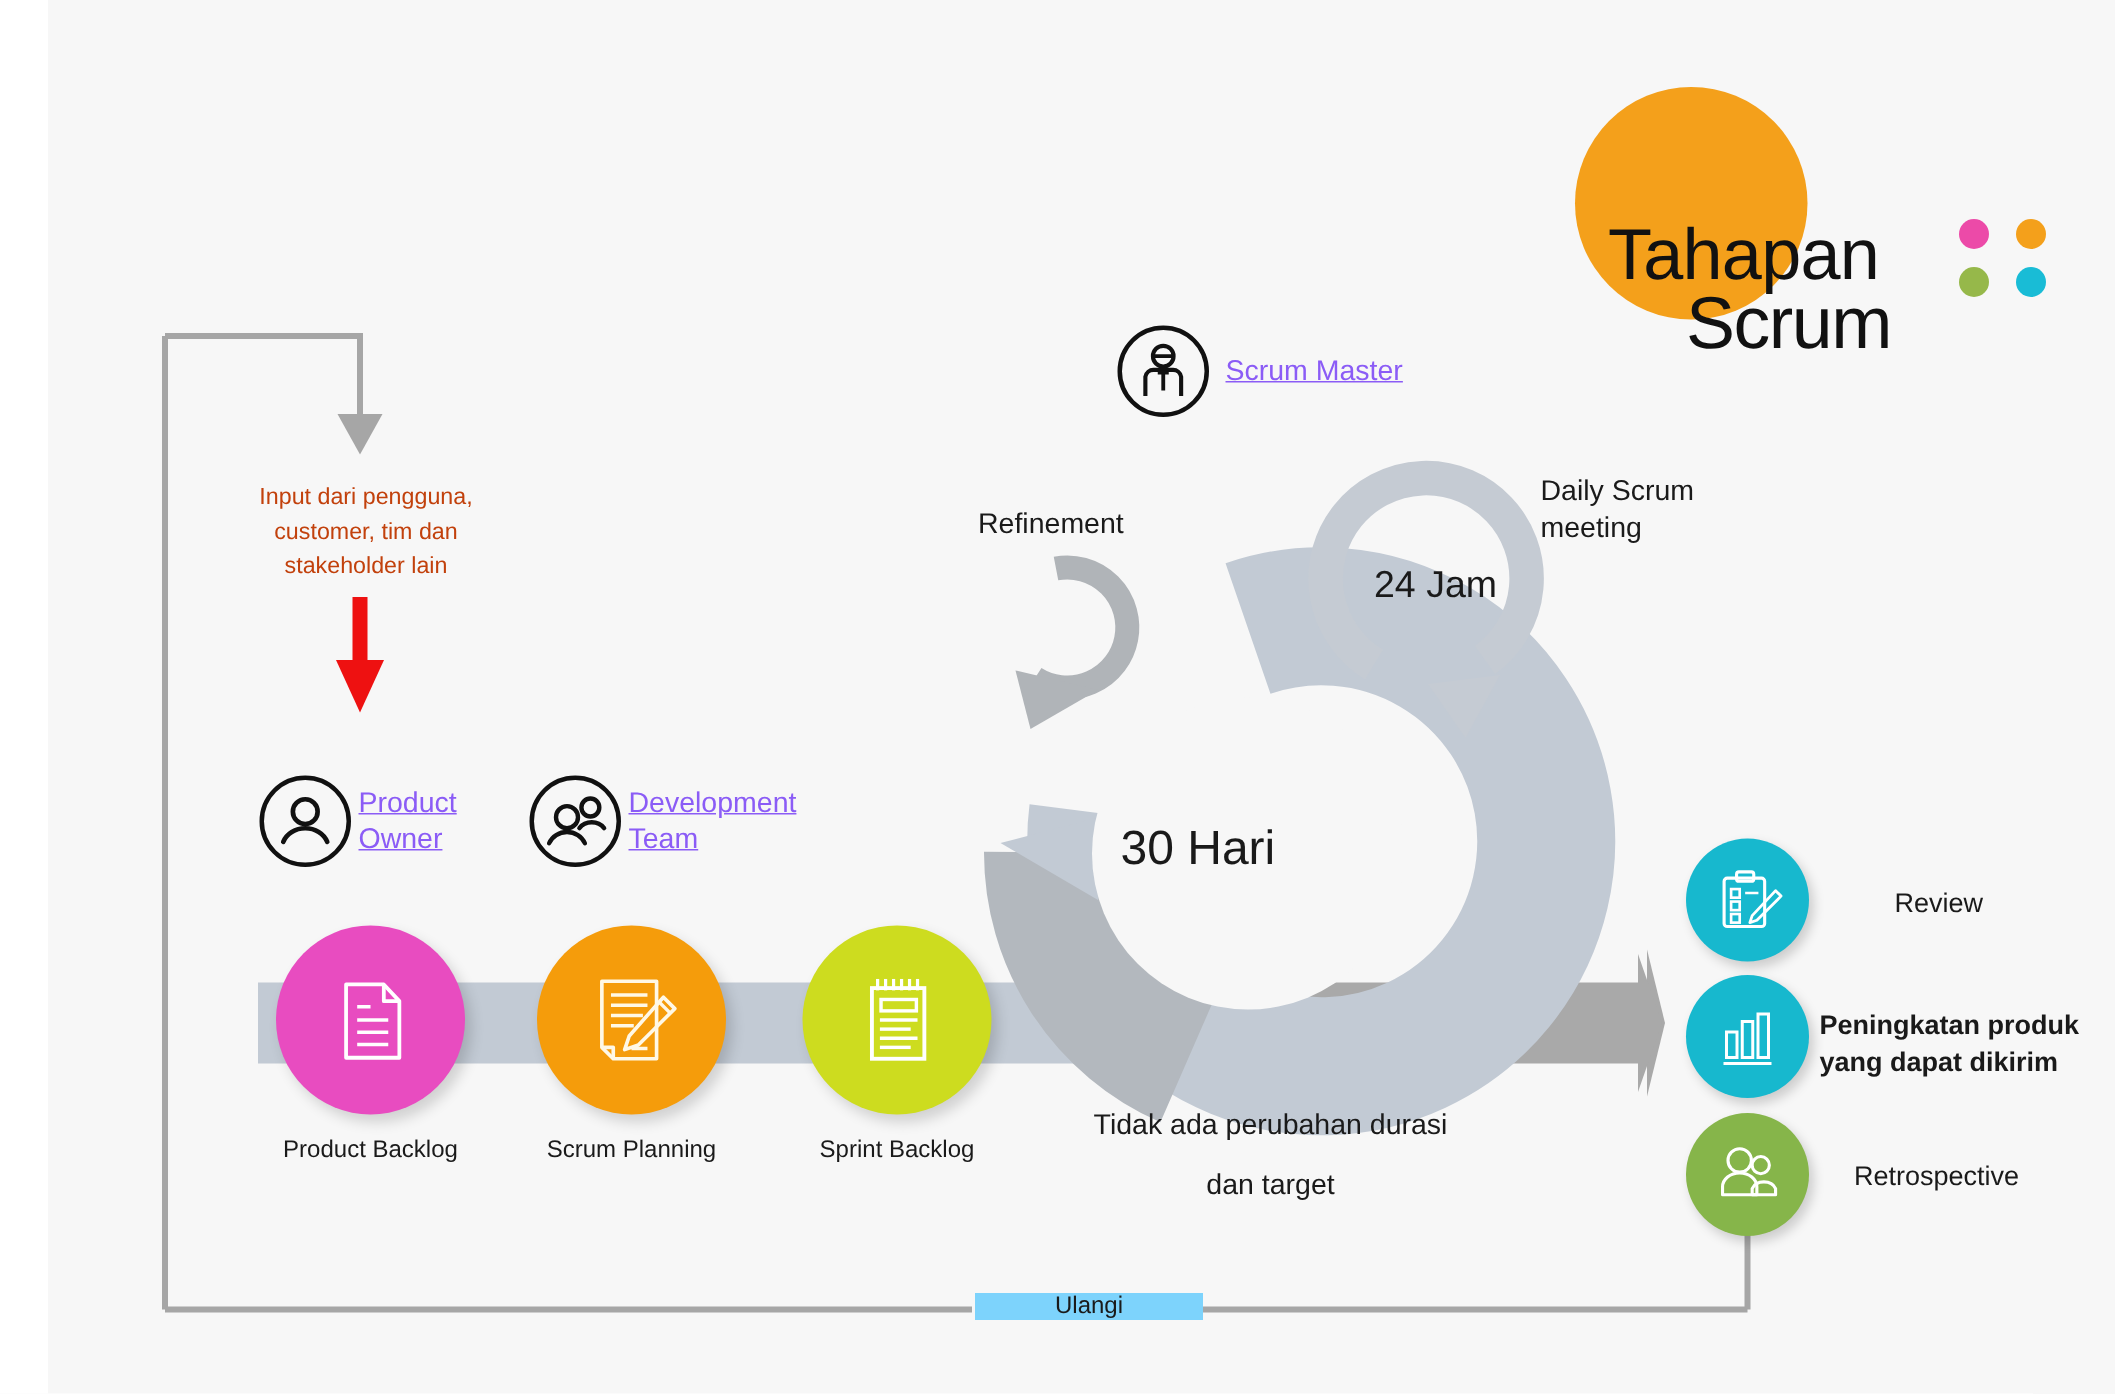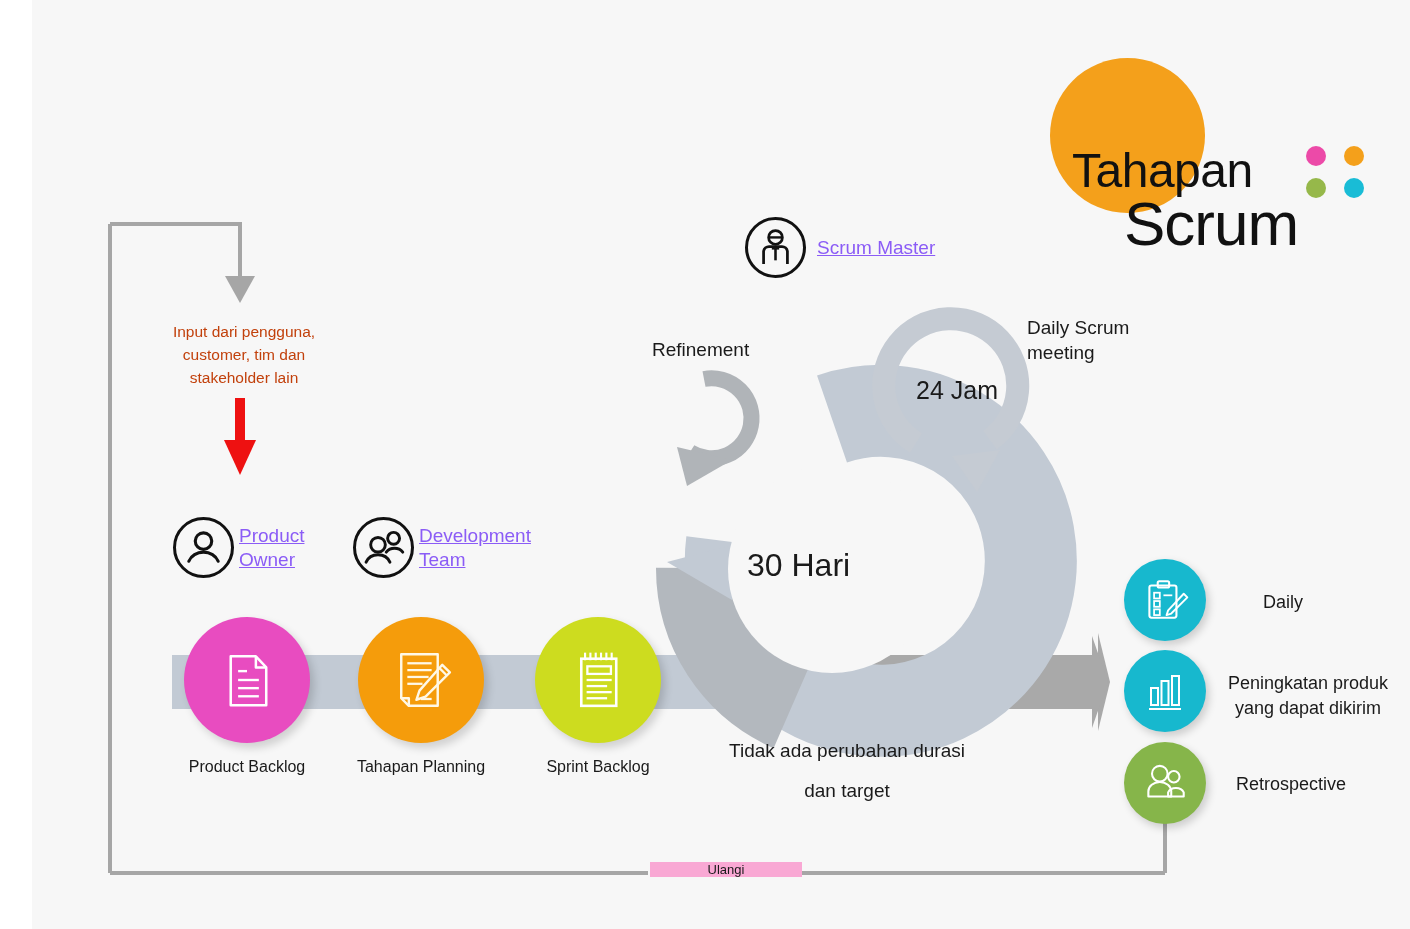--- a/index.html
+++ b/index.html
@@ -37,21 +37,21 @@
     width: 155px; height: 155px; border-radius: 50%;
     background: #f4a01b;
   }
   #title-word-1 {
     position: absolute; left: 22px; top: 85px;
     font-size: 48px; font-weight: 400; letter-spacing: -0.5px;
     color: #111;
   }
   #title-word-2 {
     position: absolute; left: 74px; top: 130px;
-    font-size: 62px; font-weight: 400; letter-spacing: -1px;
+    font-size: 49px; font-weight: 400; letter-spacing: -1px;
     color: #111;
   }
   .dot { position: absolute; width: 20px; height: 20px; border-radius: 50%; }
   #dot-pink   { left: 256px; top: 88px;  background: #ec4aa8; }
   #dot-orange { left: 294px; top: 88px;  background: #f4a01b; }
   #dot-green  { left: 256px; top: 120px; background: #96b84a; }
   #dot-cyan   { left: 294px; top: 120px; background: #19bcd6; }
 
   
   .label-dark { color: #1a1a1a; }
@@ -81,21 +81,21 @@
     width: 82px; height: 82px; border-radius: 50%;
     box-shadow: 3px 4px 8px rgba(0,0,0,0.18);
     display: flex; align-items: center; justify-content: center;
   }
   #circle-review      { left: 1092px; top: 559px; background: #17b8ce; }
   #circle-increment   { left: 1092px; top: 650px; background: #17b8ce; }
   #circle-retro       { left: 1092px; top: 742px; background: #86b54a; }
 
   .out-label { position: absolute; font-size: 18px; color: #1a1a1a; line-height: 25px; }
   #label-review    { left: 1231px; top: 590px; }
-  #label-increment { left: 1181px; top: 671px; text-align: center; width: 190px; }
+  #label-increment { left: 1181px; top: 671px; text-align: left; width: 190px; font-weight: bold; }
   #label-retro     { left: 1204px; top: 772px; }
 
   
   .role-icon-circle {
     position: absolute;
     border-radius: 50%;
     border: 3px solid #111;
     box-sizing: border-box;
   }
   #role-po-circle { left: 141px; top: 517px; width: 61px; height: 61px; }
@@ -115,22 +115,22 @@
   #label-refinement { position: absolute; left: 620px; top: 339px; font-size: 19px; }
   #label-daily { position: absolute; left: 995px; top: 315px; font-size: 19px; line-height: 25px; }
   #label-24jam { position: absolute; left: 860px; top: 376px; width: 130px; text-align: center; font-size: 25px; }
   #label-30hari { position: absolute; left: 715px; top: 547px; width: 170px; text-align: left; font-size: 32px; }
   #sprint-note {
     position: absolute; left: 650px; top: 731px; width: 330px;
     text-align: center; font-size: 19px; line-height: 40px; color: #1a1a1a;
   }
   #label-ulangi {
     position: absolute; left: 618px; top: 862px; width: 140px;
-    text-align: center; font-size: 13px; color: #1a1a1a;
-    background: #f9a8d4; padding: 0 6px;
+    text-align: center; font-size: 16px; color: #1a1a1a;
+    background: #7dd3fc; padding: 0 6px;
   }
 </style>
 </head>
 <body>
 
 <div id="stage">
 
   <svg class="svg-layer" viewBox="0 0 1410 929">
     <defs>
       <filter id="softshadow" x="-30%" y="-30%" width="180%" height="180%">
@@ -261,21 +261,21 @@
       <path d="M 24 74 L 34 74 L 34 84" fill="none" stroke="#fff8e6" stroke-width="3.2" stroke-linejoin="round"></path>
       <line x1="32" y1="28" x2="64" y2="28" stroke="#fff8e6" stroke-width="3"></line>
       <line x1="32" y1="37" x2="64" y2="37" stroke="#fff8e6" stroke-width="3"></line>
       <line x1="32" y1="46" x2="60" y2="46" stroke="#fff8e6" stroke-width="3"></line>
       <line x1="32" y1="55" x2="52" y2="55" stroke="#fff8e6" stroke-width="3"></line>
       <line x1="50" y1="75" x2="64" y2="75" stroke="#fff8e6" stroke-width="3"></line>
       <path d="M 78 30 L 88 40 L 56 72 L 44 76 L 48 64 Z" fill="none" stroke="#fff8e6" stroke-width="3.2" stroke-linejoin="round"></path>
       <line x1="74" y1="34" x2="84" y2="44" stroke="#fff8e6" stroke-width="3"></line>
     </svg>
   </div>
-  <div class="stage-caption" id="caption-sprint-planning">Tahapan Planning</div>
+  <div class="stage-caption" id="caption-sprint-planning">Scrum Planning</div>
 
   <div class="stage-circle" id="circle-sprint-backlog">
     <svg viewBox="0 0 100 100" width="76" height="76">
       <rect x="28" y="22" width="46" height="62" fill="none" stroke="#fff" stroke-width="3.4"></rect>
       <line x1="33" y1="14" x2="33" y2="24" stroke="#fff" stroke-width="2.8"></line>
       <line x1="40" y1="14" x2="40" y2="24" stroke="#fff" stroke-width="2.8"></line>
       <line x1="47" y1="14" x2="47" y2="24" stroke="#fff" stroke-width="2.8"></line>
       <line x1="54" y1="14" x2="54" y2="24" stroke="#fff" stroke-width="2.8"></line>
       <line x1="61" y1="14" x2="61" y2="24" stroke="#fff" stroke-width="2.8"></line>
       <line x1="68" y1="14" x2="68" y2="24" stroke="#fff" stroke-width="2.8"></line>
@@ -297,21 +297,21 @@
     <svg viewBox="0 0 100 100" width="52" height="52">
       <rect x="20" y="22" width="52" height="62" rx="4" fill="none" stroke="#fff" stroke-width="4"></rect>
       <rect x="36" y="14" width="22" height="12" rx="3" fill="none" stroke="#fff" stroke-width="4"></rect>
       <rect x="29" y="36" width="11" height="11" fill="none" stroke="#fff" stroke-width="3.4"></rect>
       <rect x="29" y="52" width="11" height="11" fill="none" stroke="#fff" stroke-width="3.4"></rect>
       <rect x="29" y="68" width="11" height="11" fill="none" stroke="#fff" stroke-width="3.4"></rect>
       <line x1="47" y1="41" x2="64" y2="41" stroke="#fff" stroke-width="3.4"></line>
       <path d="M 86 38 L 93 45 L 62 76 L 53 79 L 56 70 Z" fill="none" stroke="#fff" stroke-width="3.6" stroke-linejoin="round"></path>
     </svg>
   </div>
-  <div class="out-label" id="label-review">Daily</div>
+  <div class="out-label" id="label-review">Review</div>
 
   <div class="out-circle" id="circle-increment">
     <svg viewBox="0 0 100 100" width="50" height="50">
       <rect x="22" y="44" width="14" height="34" fill="none" stroke="#fff" stroke-width="4"></rect>
       <rect x="43" y="30" width="14" height="48" fill="none" stroke="#fff" stroke-width="4"></rect>
       <rect x="64" y="20" width="14" height="58" fill="none" stroke="#fff" stroke-width="4"></rect>
       <line x1="18" y1="86" x2="82" y2="86" stroke="#fff" stroke-width="4"></line>
     </svg>
   </div>
   <div class="out-label" id="label-increment">

